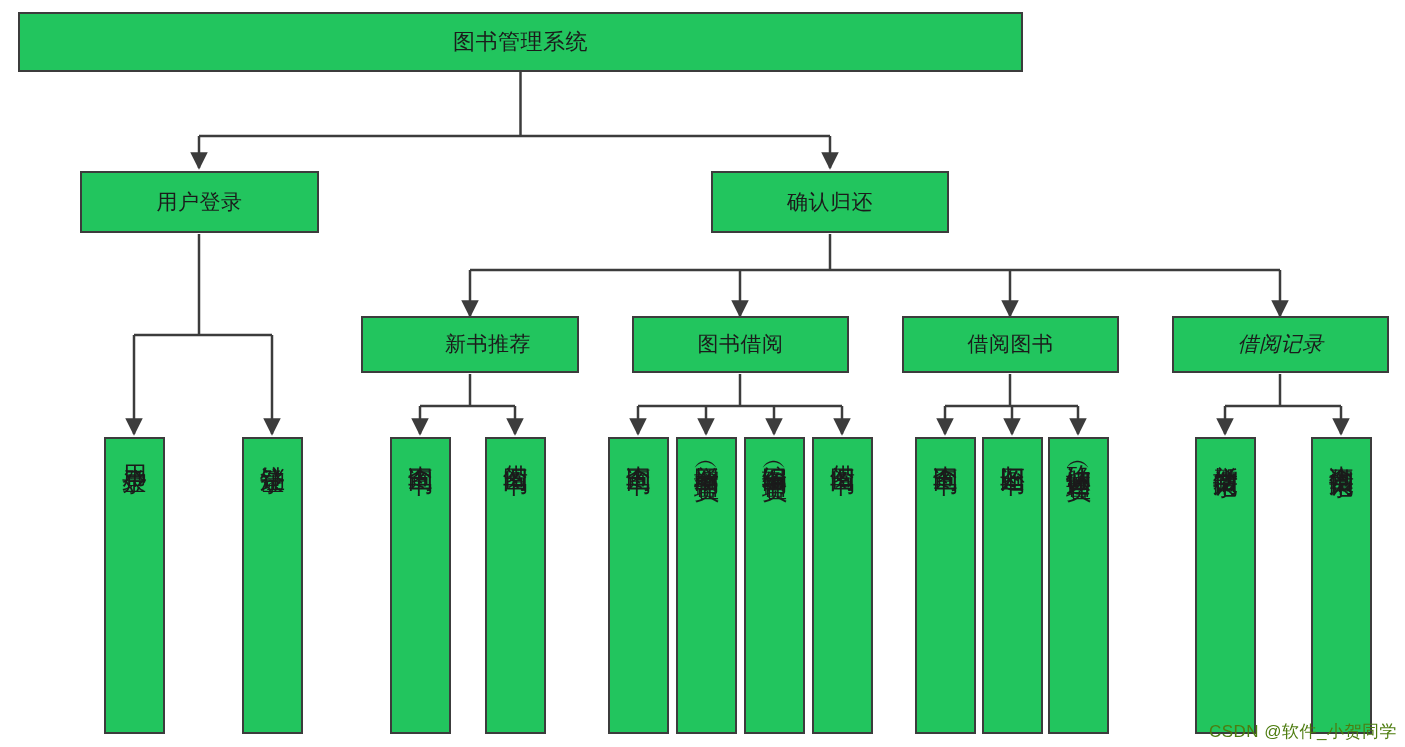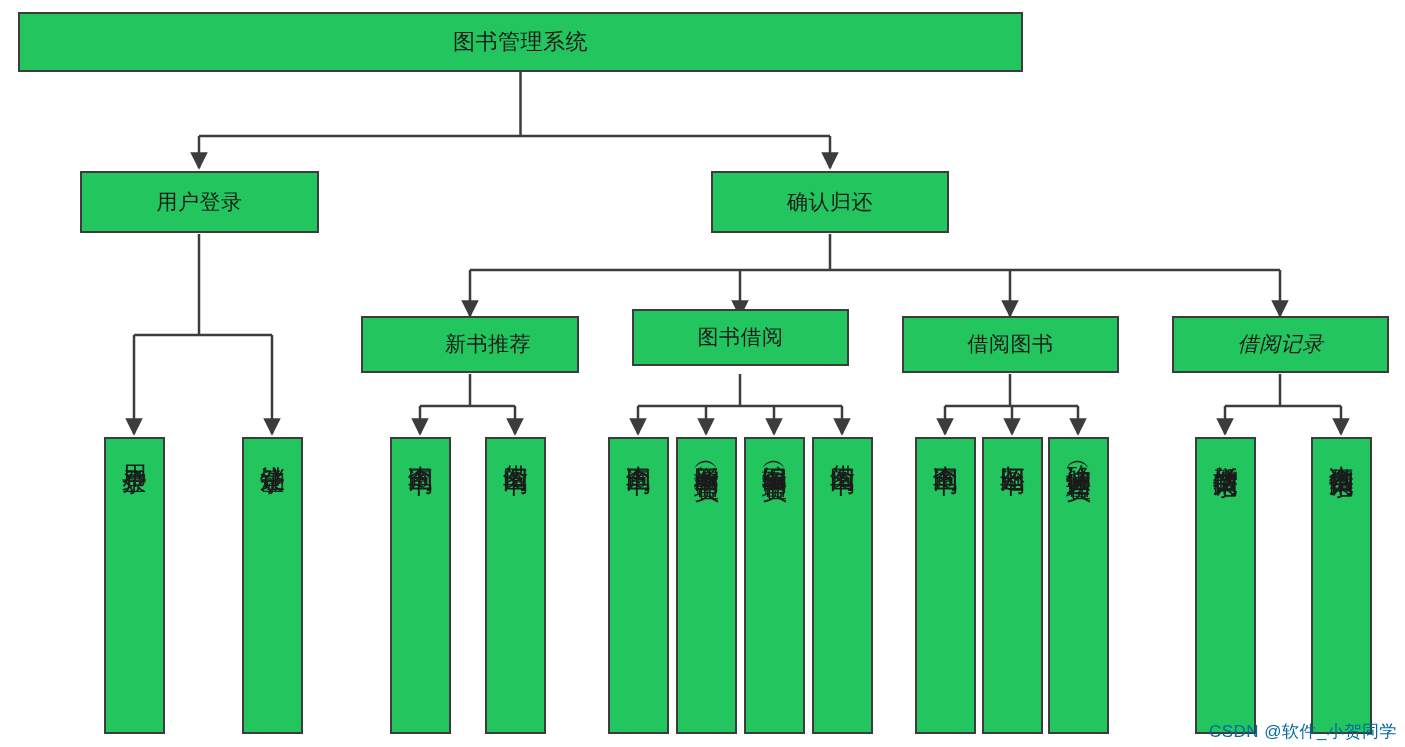--- a/index.html
+++ b/index.html
@@ -62,21 +62,21 @@
     font-size: 25px;
     line-height: 1.0;
     letter-spacing: 2px;
     white-space: nowrap;
   }
   .watermark {
     position: absolute;
     right: 8px;
     bottom: 4px;
     font-size: 17px;
-    color: #0369a1;
+    color: #4d7c0f;
     white-space: nowrap;
     z-index: 5;
     letter-spacing: 0.5px;
   }
 </style>
 </head>
 <body>
 
 <div id="canvas">
 
@@ -137,21 +137,21 @@
   <div class="node horiz" style="left:80px; top:171px; width:239px; height:62px;">
     <span class="node-label">用户登录</span>
   </div>
   <div class="node horiz" style="left:711px; top:171px; width:238px; height:62px;">
     <span class="node-label">确认归还</span>
   </div>
 
   <div class="node horiz" style="left:361px; top:316px; width:218px; height:57px;padding-left:36px;">
     <span class="node-label">新书推荐</span>
   </div>
-  <div class="node horiz" style="left:632px; top:309px; width:217px; height:57px;">
+  <div class="node horiz" style="left:632px; top:316px; width:217px; height:57px;">
     <span class="node-label">图书借阅</span>
   </div>
   <div class="node horiz" style="left:902px; top:316px; width:217px; height:57px;">
     <span class="node-label">借阅图书</span>
   </div>
   <div class="node horiz" style="left:1172px; top:316px; width:217px; height:57px;font-style:italic;">
     <span class="node-label">借阅记录</span>
   </div>
 
   <div class="node vert" style="left:104px; top:437px; width:61px; height:297px;">

